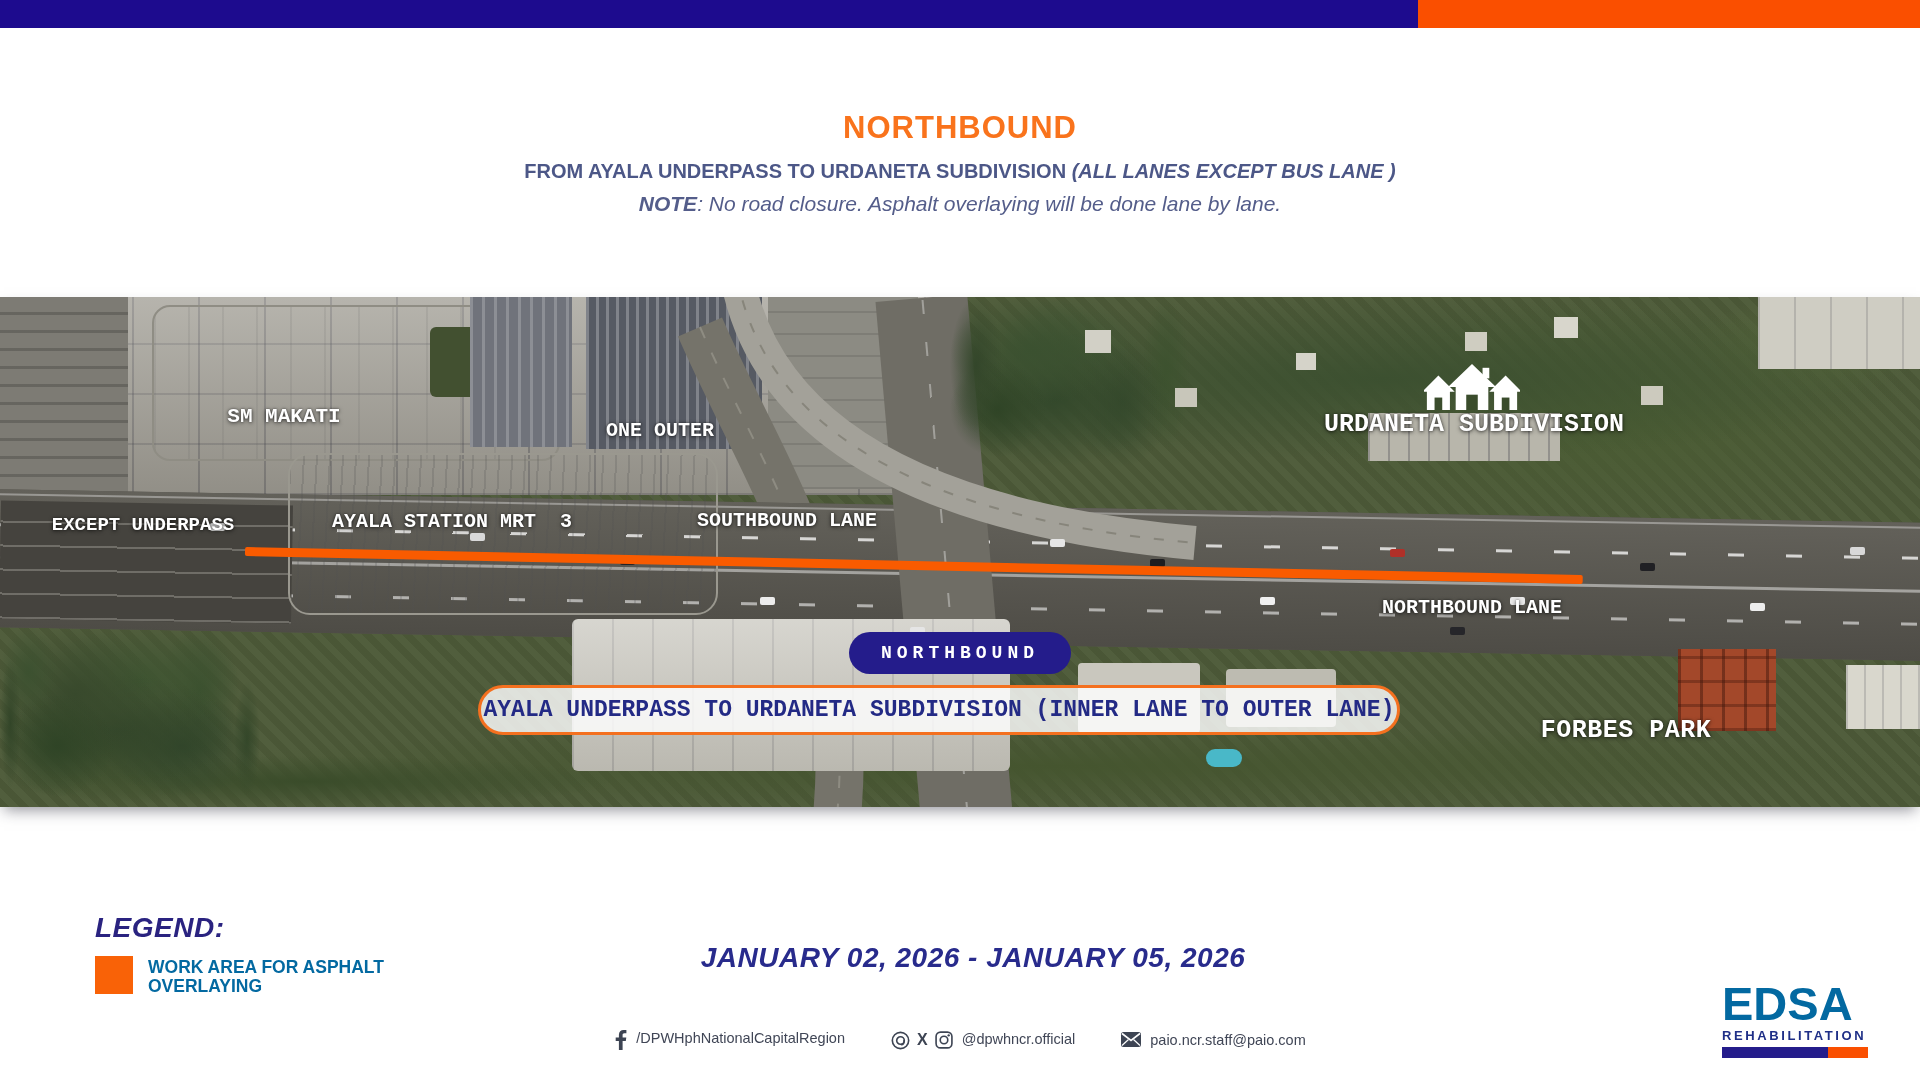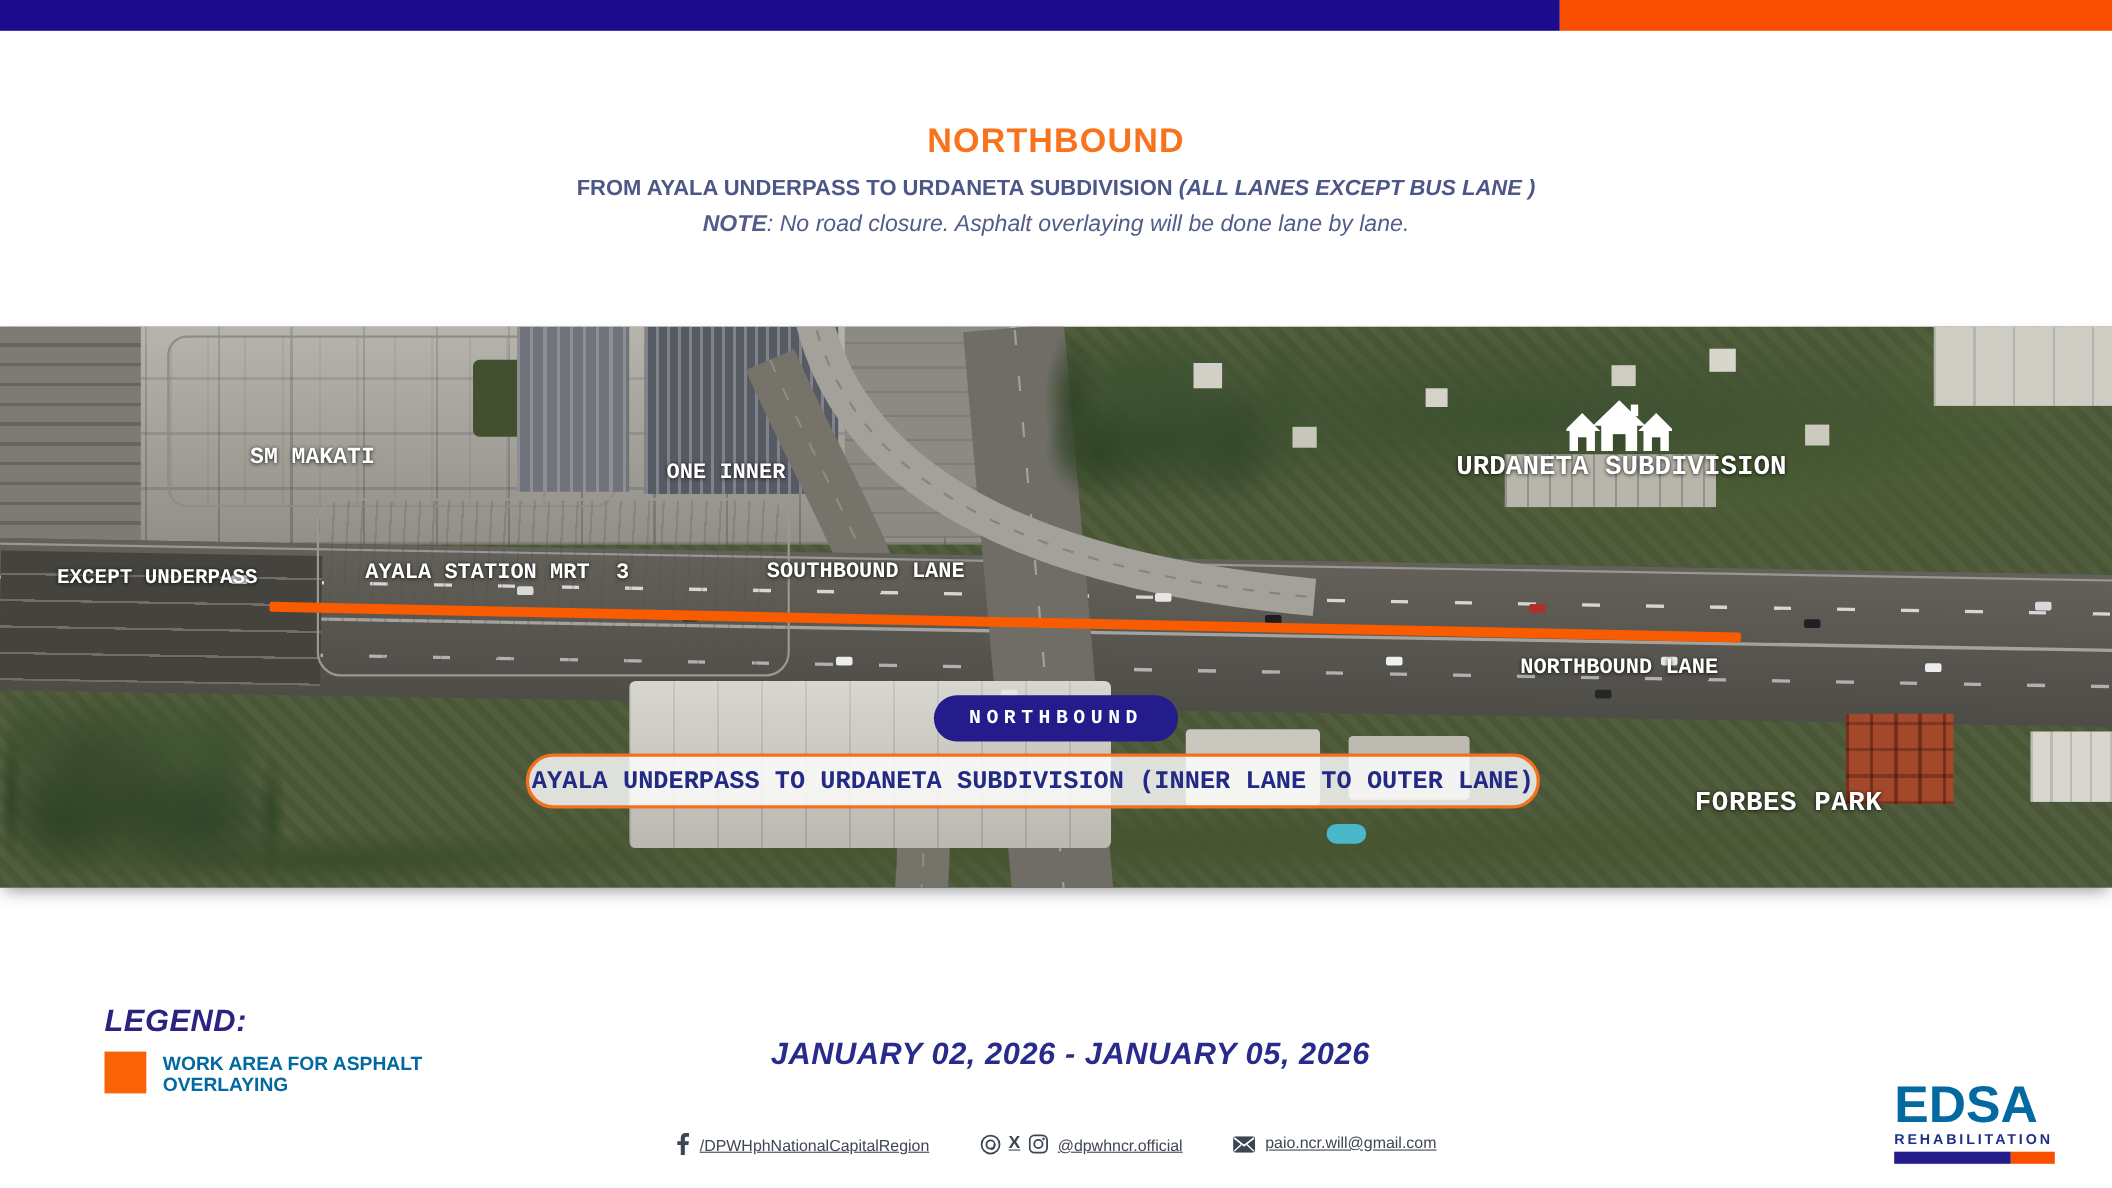--- a/index.html
+++ b/index.html
@@ -172,21 +172,21 @@
 
   .edsa-logo { position:absolute; left:1722px; top:982px; width:150px; }
   .edsa-name { font-size:47px; font-weight:800; color:#0369a1; letter-spacing:0; line-height:44px; }
   .edsa-sub { font-size:13px; font-weight:800; color:#1F2F87; letter-spacing:2.6px; margin-top:2px; }
   .edsa-bar { margin-top:4px; width:146px; height:11px; display:flex; }
   .edsa-bar .n { width:106px; height:11px; background:#241C8B; }
   .edsa-bar .o { width:40px; height:11px; background:#FA4F00; }
 
   .socialrow { position:absolute; left:0; top:1030px; width:1920px; display:flex; justify-content:center;
     align-items:center; gap:46px; }
-  .sgroup { display:flex; align-items:flex-end; gap:9px; color:#404656; font-size:14.5px;text-decoration:underline; }
+  .sgroup { display:flex; align-items:flex-start; gap:9px; color:#404656; font-size:14.5px; }
   .sicons { display:flex; align-items:center; gap:7px; }
   .icon { display:inline-flex; align-items:center; justify-content:center; }
   .xglyph { font-weight:700; font-size:16px; color:#3d4453; }
 </style>
 </head>
 <body>
 
 <div class="stage">
 
   <div class="topbar">
@@ -242,21 +242,21 @@
       <path d="M50 1 L75 25 L67 25 L67 49 L33 49 L33 25 L25 25 Z" fill="#ffffff"></path>
       <rect x="61" y="5" width="7" height="11" fill="#ffffff"></rect>
       <rect x="44" y="33" width="12" height="16" fill="#3a4c2c"></rect>
       <path d="M15 13 L32 30 L27 30 L27 49 L3 49 L3 30 L-2 30 Z" fill="#ffffff"></path>
       <rect x="11" y="36" width="8" height="13" fill="#3a4c2c"></rect>
       <path d="M85 13 L102 30 L97 30 L97 49 L73 49 L73 30 L68 30 Z" fill="#ffffff"></path>
       <rect x="81" y="36" width="8" height="13" fill="#3a4c2c"></rect>
     </svg>
 
     <div class="maplabel lab-sm">SM MAKATI</div>
-    <div class="maplabel lab-oa">ONE INNER</div>
+    <div class="maplabel lab-oa">ONE OUTER</div>
     <div class="maplabel lab-ur">URDANETA SUBDIVISION</div>
     <div class="maplabel lab-au">EXCEPT UNDERPASS</div>
     <div class="maplabel lab-st">AYALA STATION MRT  3</div>
     <div class="maplabel lab-sb">SOUTHBOUND LANE</div>
     <div class="maplabel lab-nb">NORTHBOUND LANE</div>
     <div class="maplabel lab-fp">FORBES PARK</div>
 
     <div class="dir-badge">NORTHBOUND</div>
     <div class="route-box">AYALA UNDERPASS TO URDANETA SUBDIVISION (INNER LANE TO OUTER LANE)</div>
   </div>
@@ -309,17 +309,17 @@
       <span>@dpwhncr.official</span>
     </div>
     <div class="sgroup">
       <span class="icon">
         <svg width="20" height="15" viewBox="0 0 20 15">
             <rect x="0" y="0" width="20" height="15" rx="2.5" fill="#3d4453"></rect>
             <path d="M1 1.5 L10 8.5 L19 1.5" stroke="#ffffff" stroke-width="1.6" fill="none"></path>
             <path d="M1 13.5 L7.5 7.5 M19 13.5 L12.5 7.5" stroke="#ffffff" stroke-width="1.2" fill="none"></path>
           </svg>
       </span>
-      <span>paio.ncr.will@gmail.com</span>
+      <span>paio.ncr.staff@paio.com</span>
     </div>
   </div>
 
 </div>
 
 </body></html>

